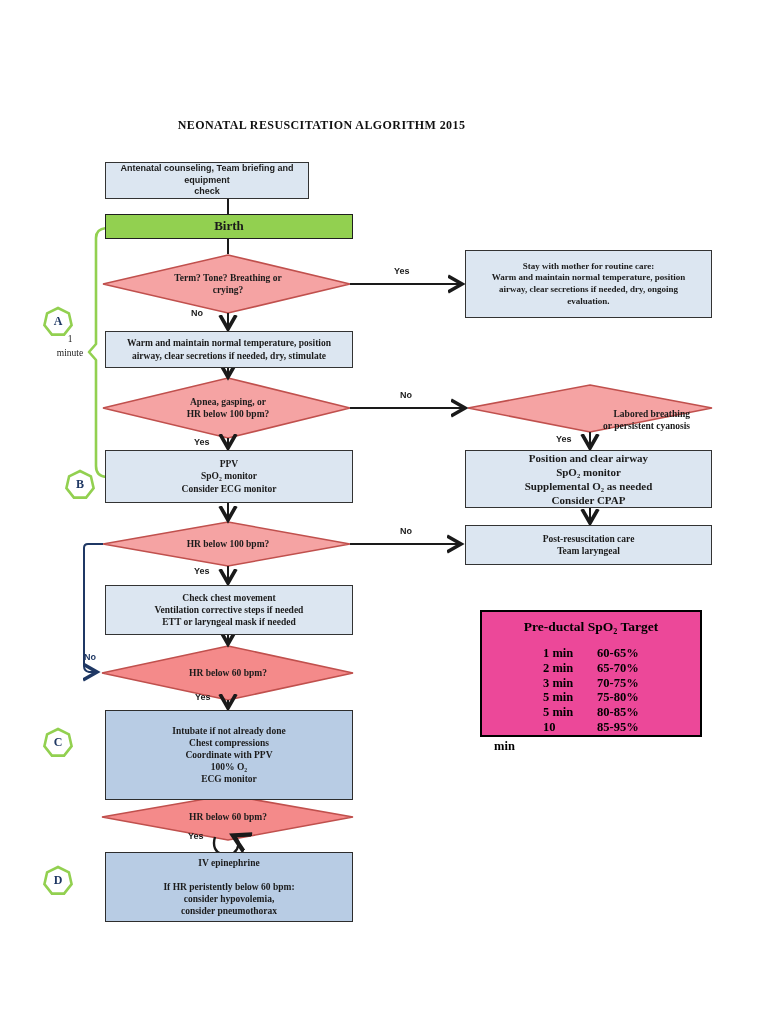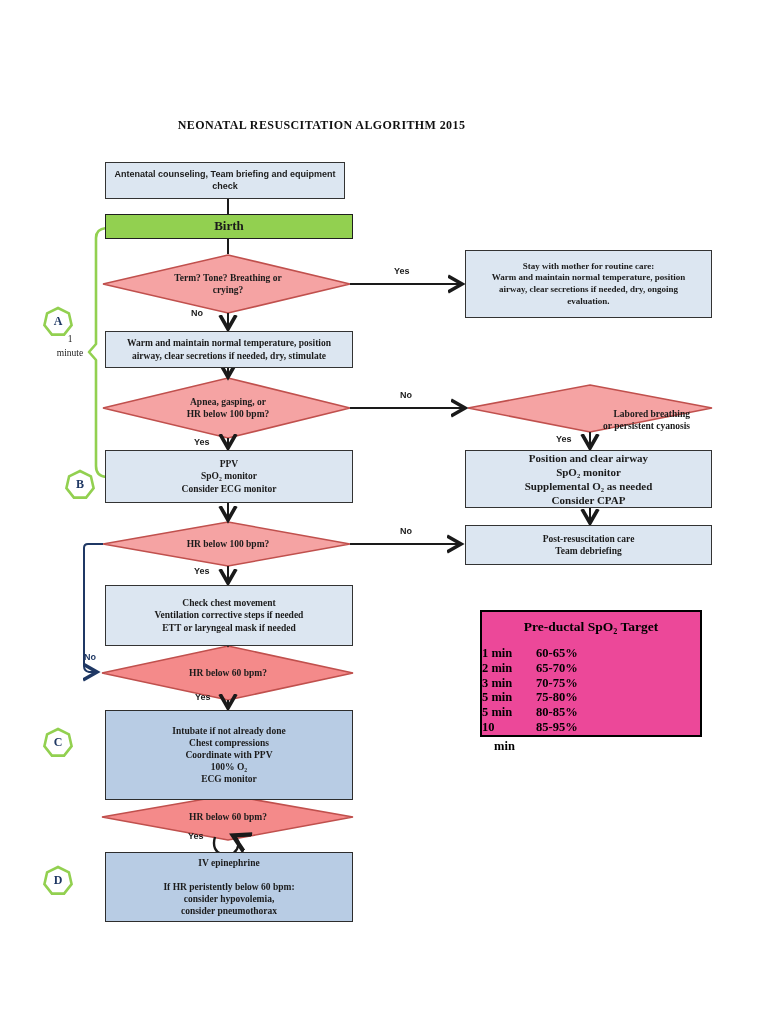--- a/index.html
+++ b/index.html
@@ -22,21 +22,21 @@
   .lbl{position:absolute;z-index:2;font-family:"Liberation Sans",sans-serif;
        font-weight:bold;font-size:9px;color:#1b1b1b;}
   .marker-letter{position:absolute;z-index:3;width:26px;text-align:center;
        font-weight:bold;font-size:12px;color:#1f3864;}
   .minute-note{position:absolute;z-index:2;width:40px;text-align:center;
        font-size:9.5px;line-height:1.5;color:#1b1b1b;white-space:pre-line;}
   .spo2-table{position:absolute;z-index:2;box-sizing:border-box;background:#ec4899;
        border:2px solid #000;color:#000;}
   .spo2-title{text-align:center;font-weight:bold;font-size:13.5px;margin-top:7px;}
   .spo2-rows{margin-top:11px;}
-  .spo2-row{display:flex;font-weight:bold;font-size:12.5px;
+  .spo2-row{display:flex;padding-left:61px;font-weight:bold;font-size:12.5px;
        line-height:14.8px;}
   .spo2-row .c1{width:54px;text-align:left;}
   .spo2-row .c2{text-align:left;}
   .min-overflow{position:absolute;z-index:2;font-weight:bold;font-size:12.5px;color:#000;}
 </style>
 </head>
 <body>
 
 <div id="stage">
 
@@ -80,21 +80,21 @@
     <line x1="228" y1="700" x2="228" y2="707" stroke="#1a1a1a" stroke-width="2" marker-end="url(#headB)"></line>
     <line x1="228" y1="780" x2="228" y2="792" stroke="#1a1a1a" stroke-width="2" marker-end="url(#headB)"></line>
 
     <path d="M215,837 C209,856 231,860 237,849 C240,843 238,838 234,836" fill="none" stroke="#1a1a1a" stroke-width="2.4" marker-end="url(#headB)"></path>
 
     <path d="M103,544 L88,544 Q84,544 84,548 L84,666 Q84,671 89,672 L96,672" fill="none" stroke="#1f3864" stroke-width="2" marker-end="url(#headN)"></path>
   </svg>
 
   <div class="abs title">NEONATAL RESUSCITATION ALGORITHM 2015</div>
 
-  <div class="box sans" style="left:105px;top:162px;width:240px;height:37px;">Antenatal counseling, Team briefing and equipment
+  <div class="box sans" style="left:105px;top:162px;width:204px;height:37px;">Antenatal counseling, Team briefing and equipment
 check</div>
 
   <div class="box green" style="left:105px;top:214px;width:248px;height:25px;">Birth</div>
 
   <div class="box" style="left:465px;top:250px;width:247px;height:68px;font-size:9px;">Stay with mother for routine care:
 Warm and maintain normal temperature, position
 airway, clear secretions if needed, dry, ongoing
 evaluation.</div>
 
   <div class="box" style="left:105px;top:331px;width:248px;height:37px;">Warm and maintain normal temperature, position
@@ -103,23 +103,23 @@
   <div class="box" style="left:105px;top:450px;width:248px;height:53px;">PPV
 SpO₂ monitor
 Consider ECG monitor</div>
 
   <div class="box" style="left:465px;top:450px;width:247px;height:58px;font-size:11px;">Position and clear airway
 SpO₂ monitor
 Supplemental O₂ as needed
 Consider CPAP</div>
 
   <div class="box" style="left:465px;top:525px;width:247px;height:40px;">Post-resuscitation care
-Team debriefing</div>
+Team laryngeal</div>
 
-  <div class="box" style="left:105px;top:585px;width:248px;height:61px;">Check chest movement
+  <div class="box" style="left:105px;top:585px;width:248px;height:50px;">Check chest movement
 Ventilation corrective steps if needed
 ETT or laryngeal mask if needed</div>
 
   <div class="box medium" style="left:105px;top:710px;width:248px;height:90px;">Intubate if not already done
 Chest compressions
 Coordinate with PPV
 100% O₂
 ECG monitor</div>
 
   <div class="box medium" style="left:105px;top:852px;width:248px;height:70px;">IV epinephrine

